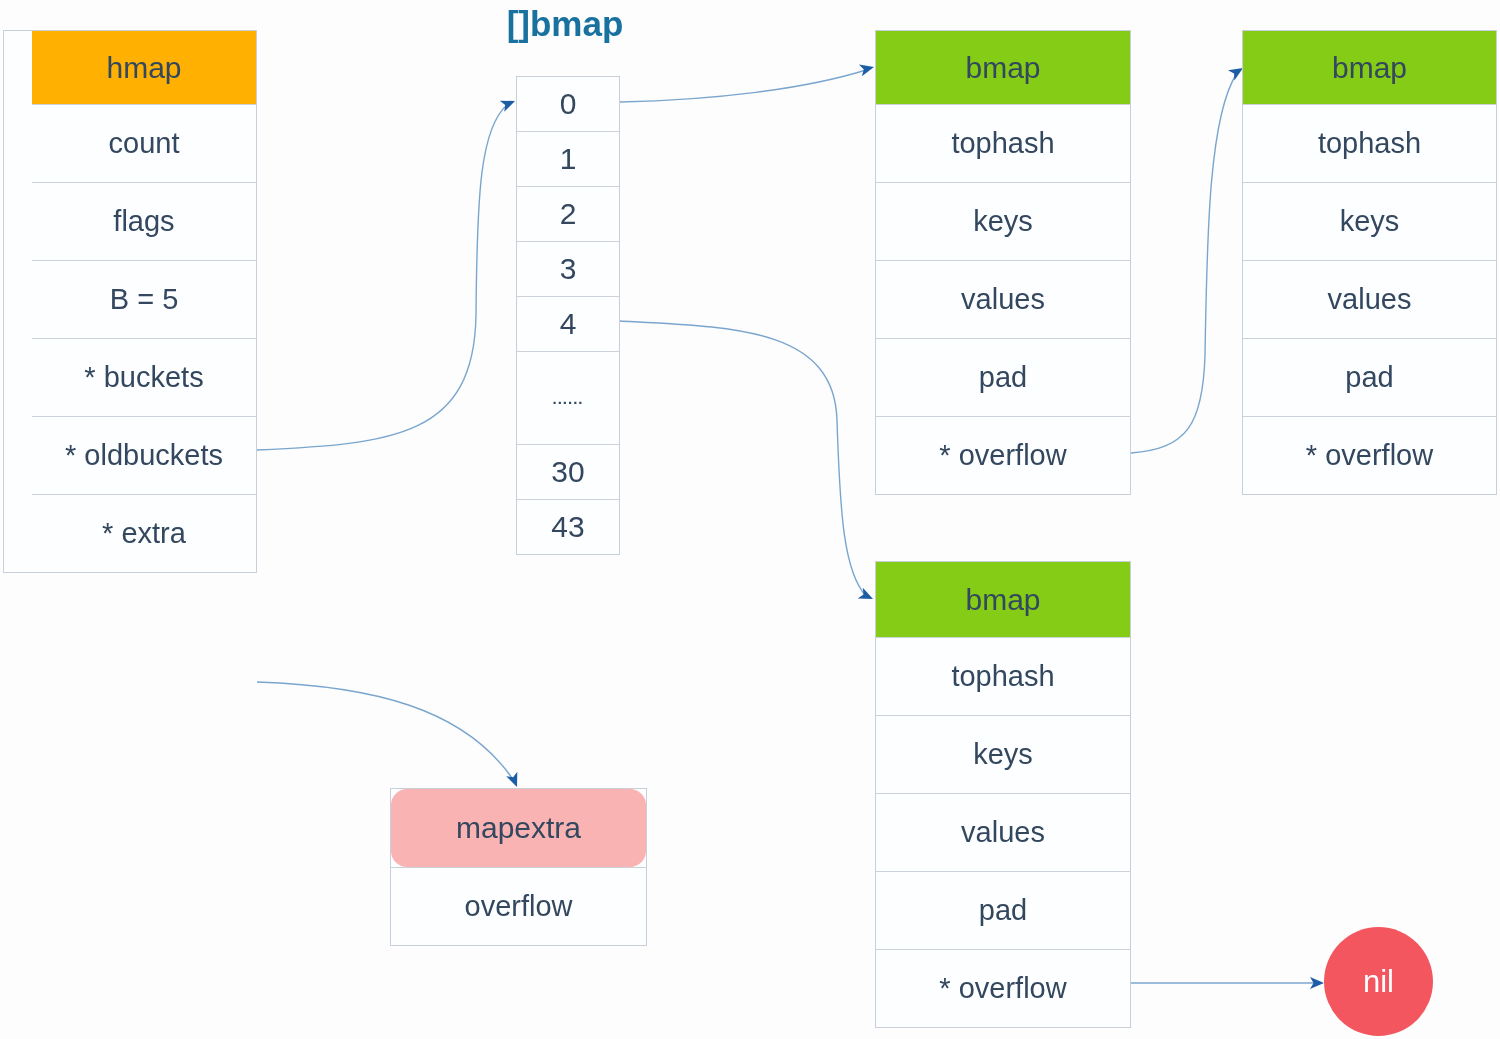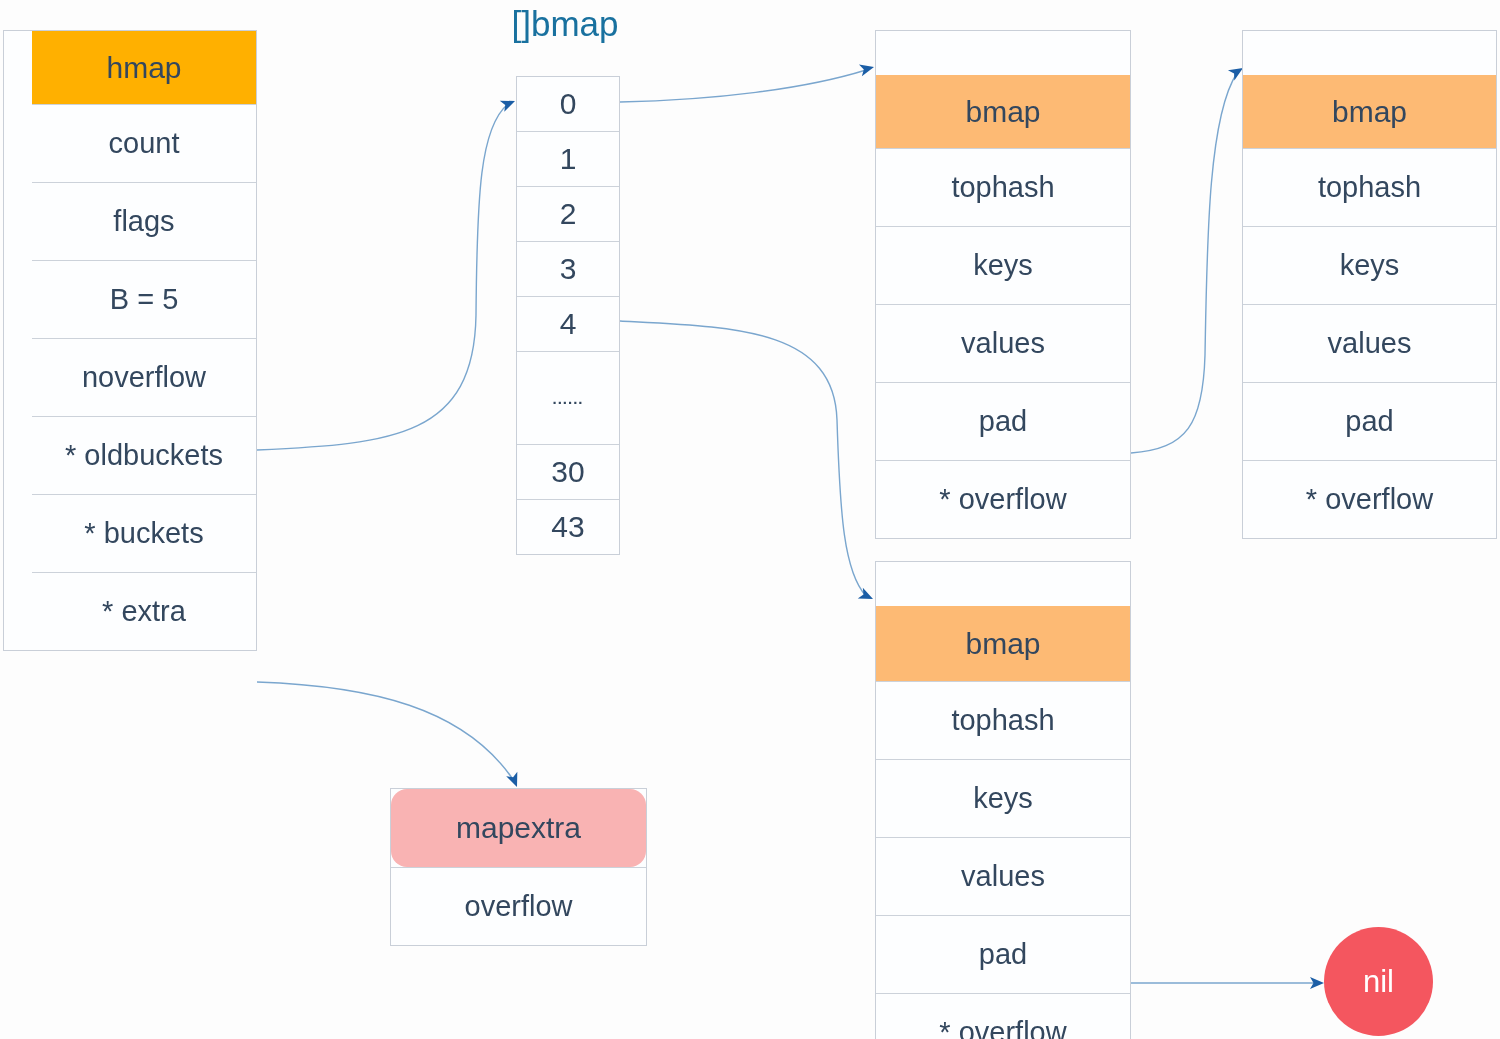--- a/index.html
+++ b/index.html
@@ -7,24 +7,24 @@
     position:relative;width:1500px;height:1039px;overflow:hidden;
     font-family:"Liberation Sans","DejaVu Sans",sans-serif;
     color:#33475e;background:#fdfdfd;
   }
   #arrows{position:absolute;left:0;top:0;width:1500px;height:1039px;pointer-events:none;z-index:1;}
   .struct{position:absolute;z-index:2;box-sizing:border-box;border:1px solid #c9cfd8;background:#fdfeff;}
   .struct .hdr{display:flex;align-items:center;justify-content:center;font-size:30px;}
   .struct .row{display:flex;align-items:center;justify-content:center;font-size:29px;
                border-top:1px solid #ccd2da;background:#fdfeff;}
   .hdr.orange{background:#ffb000;}
-  .hdr.green{background:#fdba74;margin-top:44px;}
+  .hdr.green{background:#84cc16;}
   .hdr.pink{background:#f9b3b3;}
   #array-title{position:absolute;left:498px;top:4px;width:134px;z-index:2;text-align:center;
-               font-size:35px;font-weight:400;color:#19719f;}
+               font-size:35px;font-weight:700;color:#19719f;}
   #bucket-array .cell{display:flex;align-items:center;justify-content:center;font-size:30px;
                       border-top:1px solid #ccd2da;background:#fdfeff;}
   #bucket-array .cell:first-child{border-top:none;}
   #bucket-array .cell.dots{font-size:15px;font-weight:bold;letter-spacing:1px;}
   .hmap-row,.bmap-row,.mapextra-row{height:77px;}
   #nil-circle{position:absolute;left:1324px;top:927px;width:109px;height:109px;z-index:2;
               border-radius:50%;background:#f4565f;color:#ffffff;font-size:31px;
               display:flex;align-items:center;justify-content:center;}
   .arrow-line{fill:none;stroke:#7aa6ce;stroke-width:1.4px;}
   .arrow-head{fill:#1b5ea6;stroke:none;}
@@ -54,23 +54,22 @@
     <path class="arrow-head" d="M 0 0 L -14 -6 L -10.5 0 L -14 6 Z" transform="translate(1324,983)"></path>
   </svg>
 
   <div id="array-title">[]bmap</div>
 
   <div class="struct" id="hmap-table" style="left:3px;top:30px;width:254px;padding-left:28px;">
     <div class="hdr orange" style="height:73px;">hmap</div>
     <div class="row hmap-row">count</div>
     <div class="row hmap-row">flags</div>
     <div class="row hmap-row">B = 5</div>
-    <div class="row hmap-row">noverflow</div>
+    <div class="row hmap-row">* buckets</div>
     <div class="row hmap-row">* oldbuckets</div>
-    <div class="row hmap-row">* buckets</div>
     <div class="row hmap-row">* extra</div>
   </div>
 
   <div class="struct" id="bucket-array" style="left:516px;top:76px;width:104px;">
     <div class="cell" style="height:54px;">0</div>
     <div class="cell" style="height:54px;">1</div>
     <div class="cell" style="height:54px;">2</div>
     <div class="cell" style="height:54px;">3</div>
     <div class="cell" style="height:54px;">4</div>
     <div class="cell dots" style="height:92px;">......</div>

